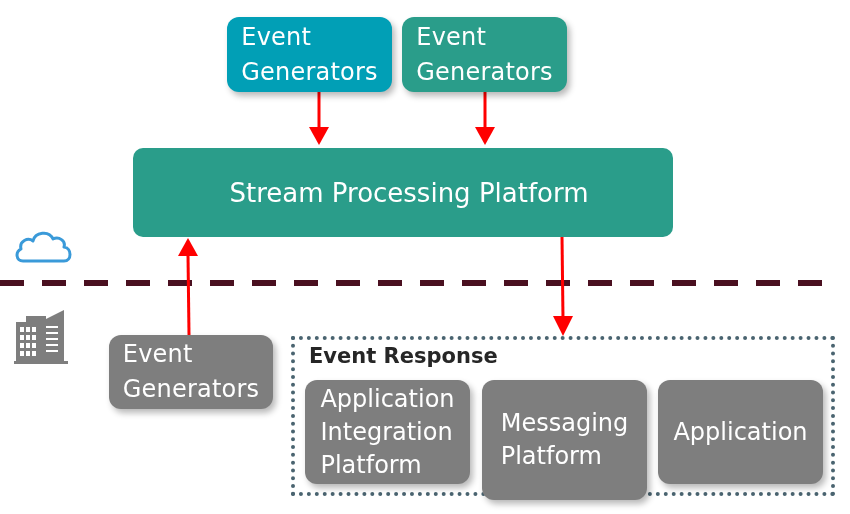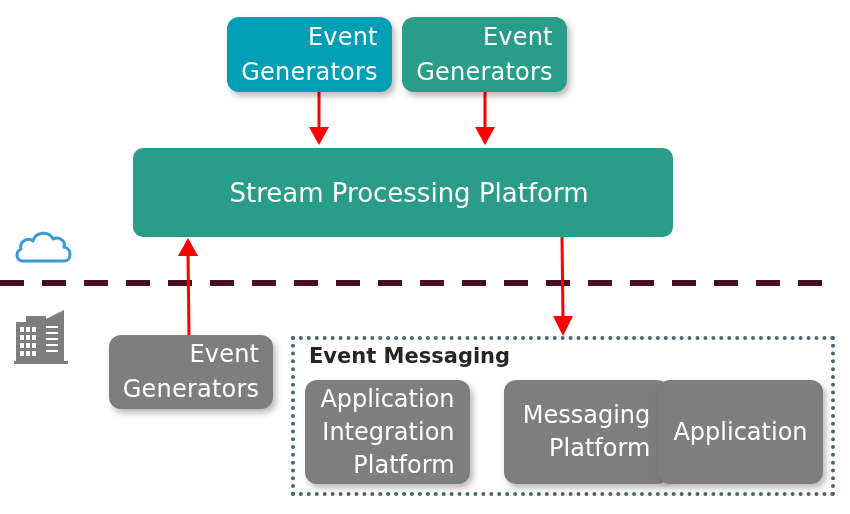--- a/index.html
+++ b/index.html
@@ -1,37 +1,37 @@
 <!DOCTYPE html>
 <html><head>
 <meta charset="utf-8">
 <style>
   html, body { margin: 0; padding: 0; background: #ffffff; }
   body { width: 850px; height: 514px; position: relative; overflow: hidden;
          font-family: "DejaVu Sans", "Liberation Sans", sans-serif; }
   .box { position: absolute; border-radius: 12px; color: #ffffff;
          display: flex; align-items: center; justify-content: center;
-         text-align: right; box-sizing: border-box;
+         text-align: left; box-sizing: border-box;
          box-shadow: 3px 4px 6px rgba(0,0,0,0.28); white-space: pre-line; }
   .teal-dark { background: #019fb6; }
   .teal { background: #2a9d8a; }
   .gray { background: #7e7e7e; }
   .gen { font-size: 24px; line-height: 35px; letter-spacing: 0.2px; }
   .spp { font-size: 26px; box-shadow: none; border-radius: 10px; }
   .resp { font-size: 24px; line-height: 33px; }
   #gen-top-1 { left: 227px; top: 17px; width: 165px; height: 75px; }
   #gen-top-2 { left: 402px; top: 17px; width: 165px; height: 75px; }
   #spp { left: 133px; top: 148px; width: 540px; height: 89px; padding-left: 12px; }
   #gen-bottom { left: 109px; top: 335px; width: 164px; height: 74px; }
   #resp-frame { position: absolute; left: 291px; top: 336px; width: 544px; height: 160px;
                 box-sizing: border-box; border: 4px dotted #4a6470; }
   #resp-title { position: absolute; left: 309px; top: 344px; font-size: 21px; font-weight: bold;
                 color: #262626; }
   #resp-1 { left: 305px; top: 380px; width: 165px; height: 104px; }
-  #resp-2 { left: 504px; top: 380px; width: 165px; height: 104px; }
+  #resp-2 { left: 482px; top: 380px; width: 165px; height: 120px; }
   #resp-3 { left: 658px; top: 380px; width: 165px; height: 104px; }
   svg.overlay { position: absolute; left: 0; top: 0; }
   .icon { position: absolute; }
 </style>
 </head>
 <body>
 
 <svg class="overlay" width="850" height="514">
   <line x1="0" y1="283" x2="825" y2="283" stroke="#4a1020" stroke-width="6" stroke-dasharray="24 18"></line>
   <g>
@@ -86,19 +86,19 @@
 Generators</div>
 <div id="gen-top-2" class="box teal gen">Event
 Generators</div>
 
 <div id="spp" class="box teal spp">Stream Processing Platform</div>
 
 <div id="gen-bottom" class="box gray gen">Event
 Generators</div>
 
 <div id="resp-frame"></div>
-<div id="resp-title">Event Messaging</div>
+<div id="resp-title">Event Response</div>
 <div id="resp-1" class="box gray resp">Application
 Integration
 Platform</div>
 <div id="resp-2" class="box gray resp">Messaging
 Platform</div>
 <div id="resp-3" class="box gray resp">Application</div>
 
 </body></html>

